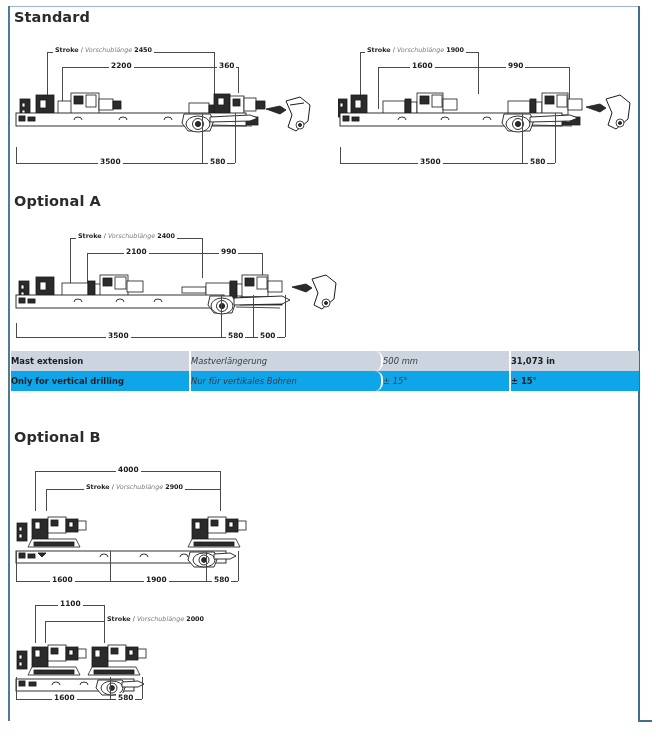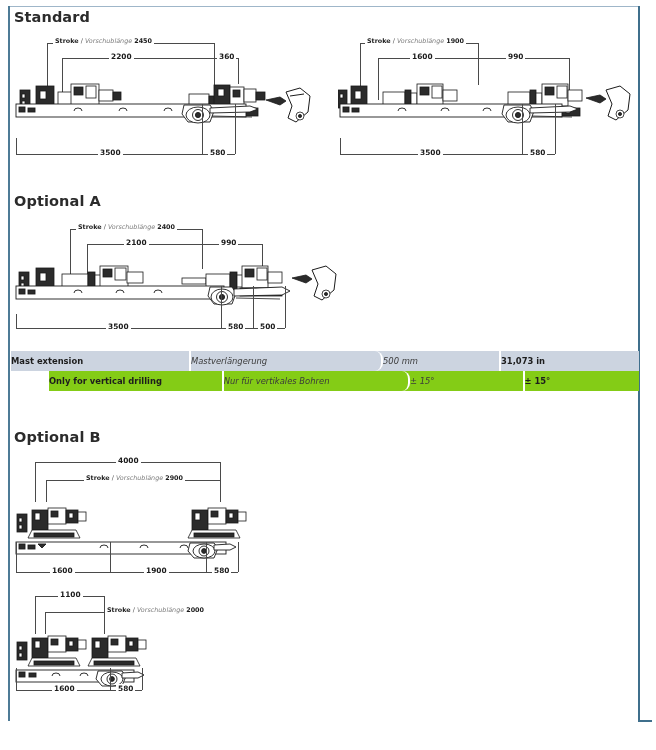--- a/index.html
+++ b/index.html
@@ -28,21 +28,21 @@
     position:absolute;
     font-family:"DejaVu Sans", sans-serif;
     font-weight:700;
     font-size:14.5px;
     letter-spacing:.1px;
     color:#2b2b2b;
     white-space:nowrap;
   }
 
   
-  .diagram{ position:absolute; }
+  .diagram{ position:absolute;margin-top:9px; }
 
   
   .dim-h{ position:absolute; height:0; border-top:1px solid #4a4a4a; }
   .dim-v{ position:absolute; width:0; border-left:1px solid #4a4a4a; }
   .dim-lbl{
     position:absolute;
     font-family:"DejaVu Sans", sans-serif;
     font-size:7.4px;
     font-weight:700;
     color:#1b1b1b;
@@ -67,30 +67,30 @@
 
   
   .art{ position:absolute; }
 
   
   #spec-table{
     position:absolute; left:11px; top:351px; width:628px;
   }
   .spec-row{ display:flex; height:20px; align-items:stretch; }
   .spec-row.r0{ background:#ccd4e0; }
-  .spec-row.r1{ background:#84cc16;margin-left:38px; }
+  .spec-row.r1{ background:#0ea5e9; }
   .spec-cell{
     display:flex; align-items:center;
     font-size:8.4px;
     border-right:2px solid #ffffff;
     overflow:hidden; white-space:nowrap;
   }
   .spec-cell.c0{ width:180px; font-family:"DejaVu Sans", sans-serif; font-weight:700; color:#1d1d1d; }
   .spec-cell.c1{ width:192px; font-family:"DejaVu Sans", sans-serif; font-style:italic; color:#3a3a3a;border-radius:8px; }
-  .spec-cell.c2{ width:118px; font-family:"DejaVu Sans", sans-serif; font-style:italic; color:#3a3a3a; }
+  .spec-cell.c2{ width:128px; font-family:"DejaVu Sans", sans-serif; font-style:italic; color:#3a3a3a; }
   .spec-cell.c3{ width:118px; font-family:"DejaVu Sans", sans-serif; font-weight:700; color:#1d1d1d; border-right:none; }
 </style>
 </head>
 <body>
 
 <div id="page-frame">
   <div class="frame-top"></div>
   <div class="frame-left"></div>
   <div class="frame-right"></div>
   <div class="frame-bottom"></div>

